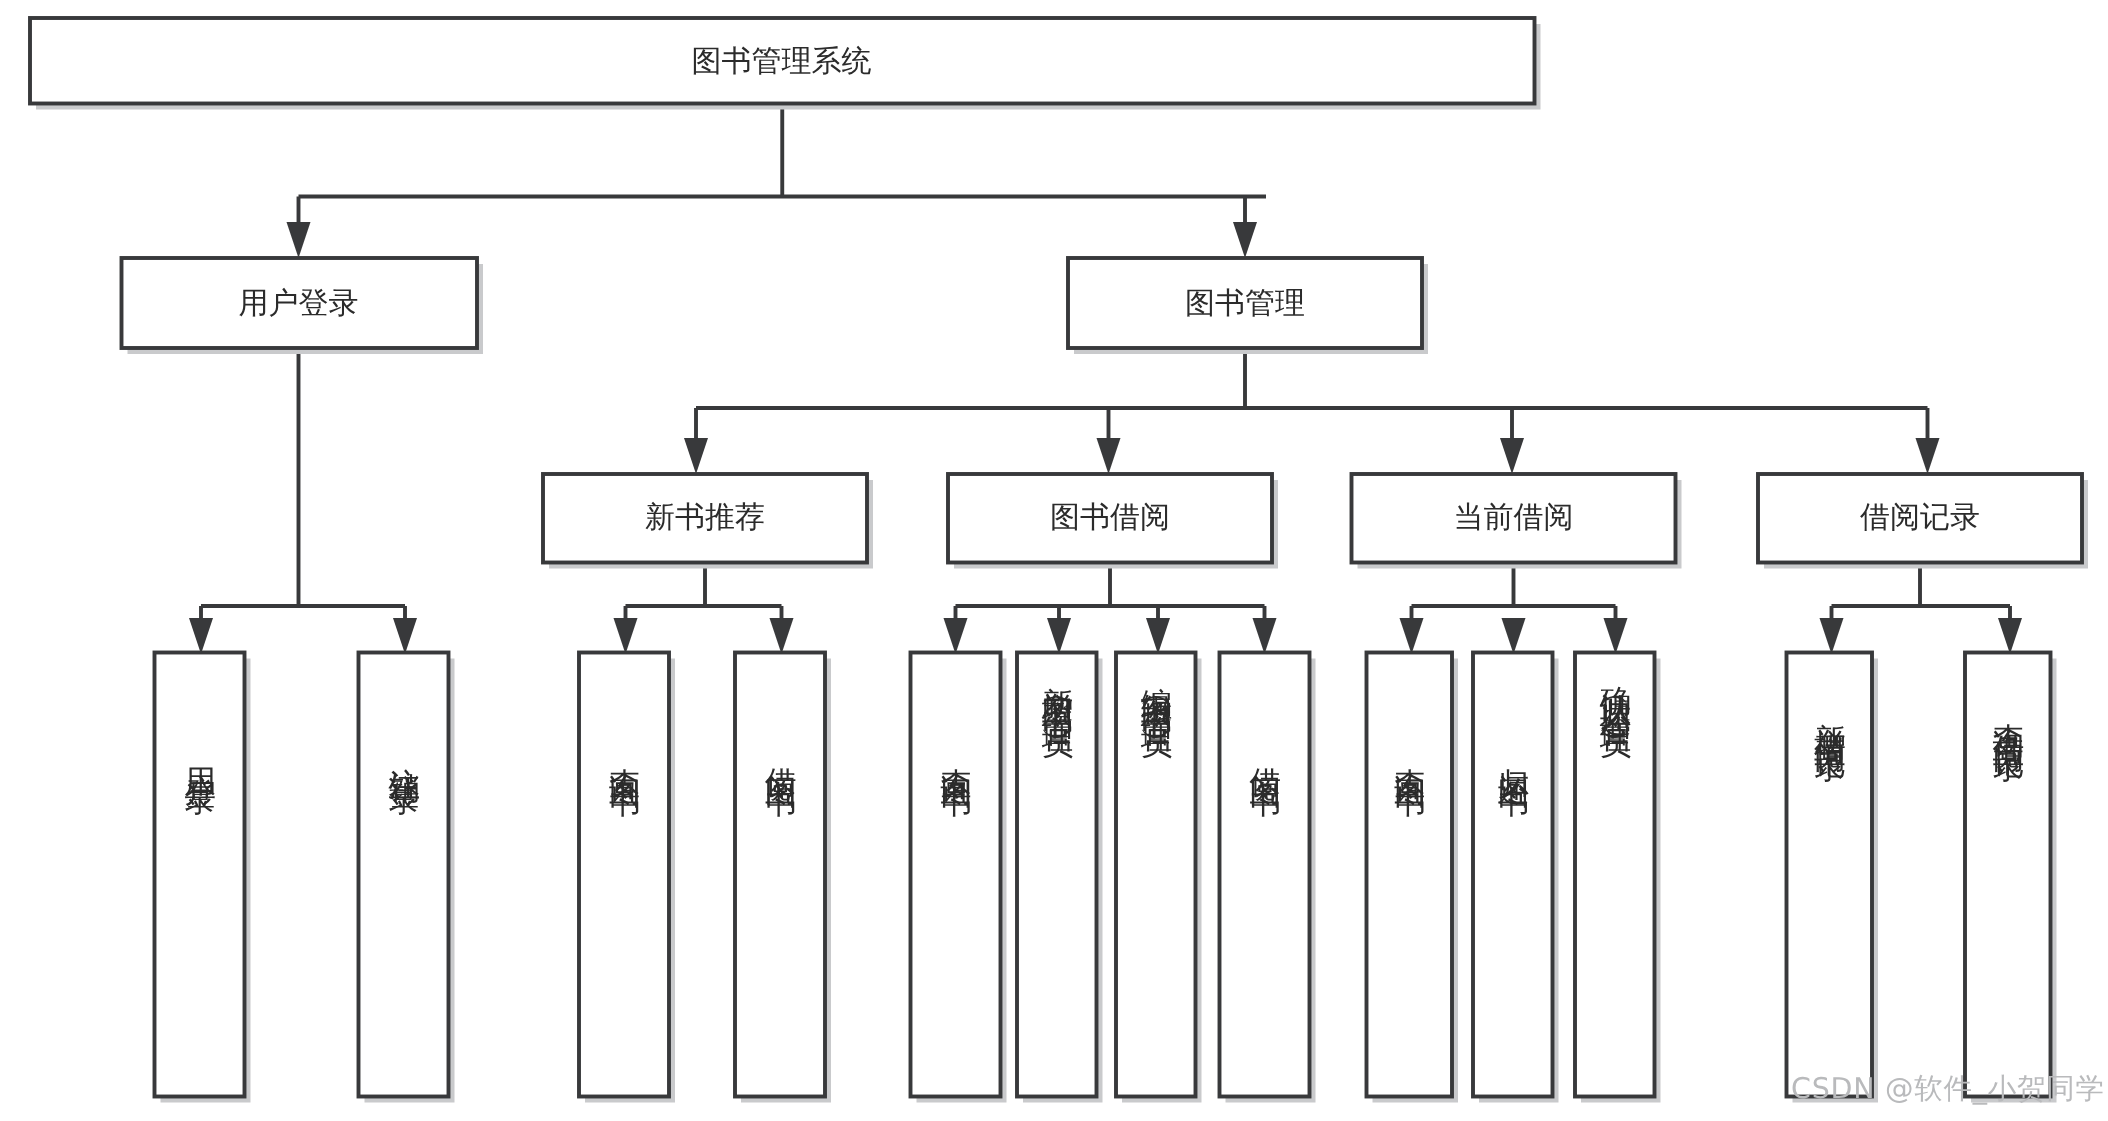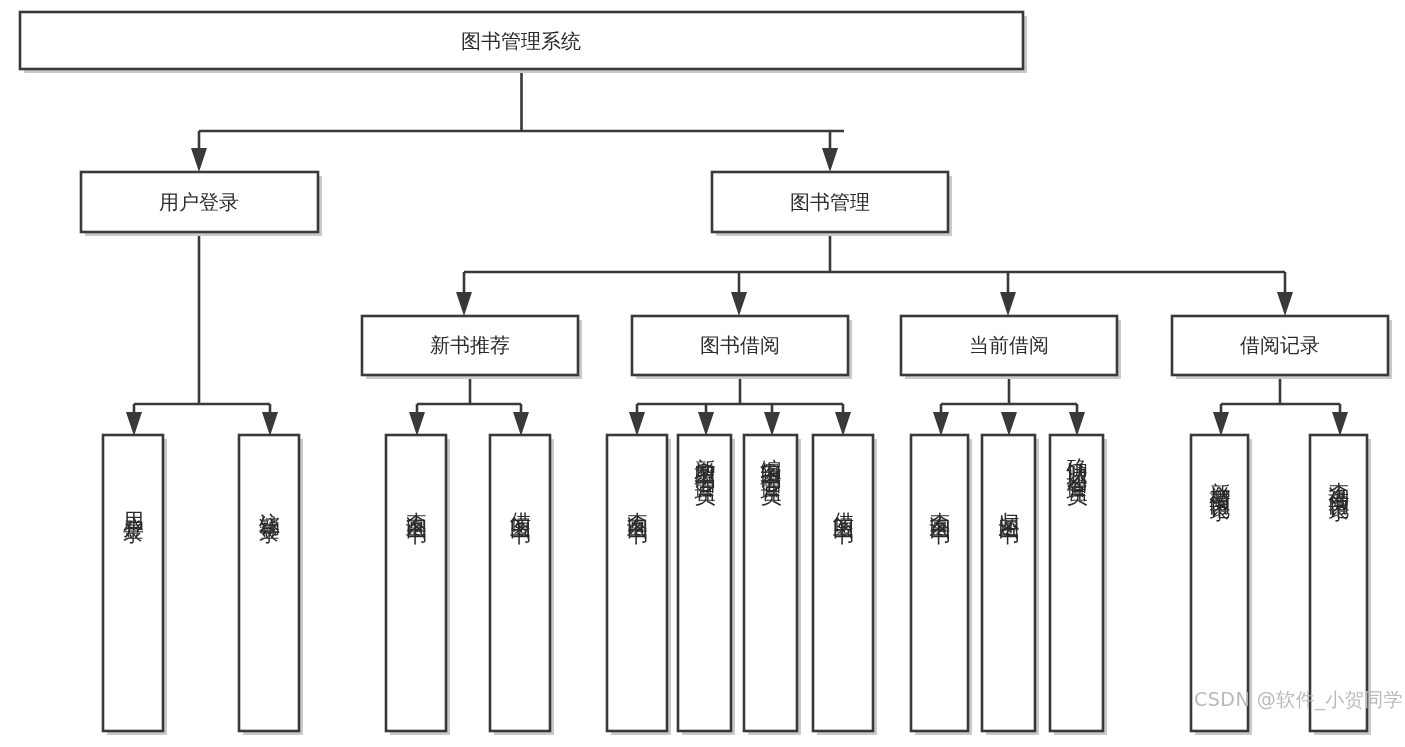--- a/index.html
+++ b/index.html
@@ -278,14 +278,14 @@
     <span class="leaf-label">确认归还（管理员）</span>
   </div>
 
   <div class="leaf-label-wrap" style="left:1191px; top:465px; width:57px; height:270px;">
     <span class="leaf-label">新增借阅记录</span>
   </div>
   <div class="leaf-label-wrap" style="left:1310px; top:465px; width:57px; height:270px;">
     <span class="leaf-label">查询借阅记录</span>
   </div>
 
-  <div class="watermark" style="left:1194px; top:687px;">CSDN @软件_小贺同学</div>
+  <div class="watermark" style="left:1194px; top:713px;">CSDN @软件_小贺同学</div>
 </div>
 
 </body></html>

